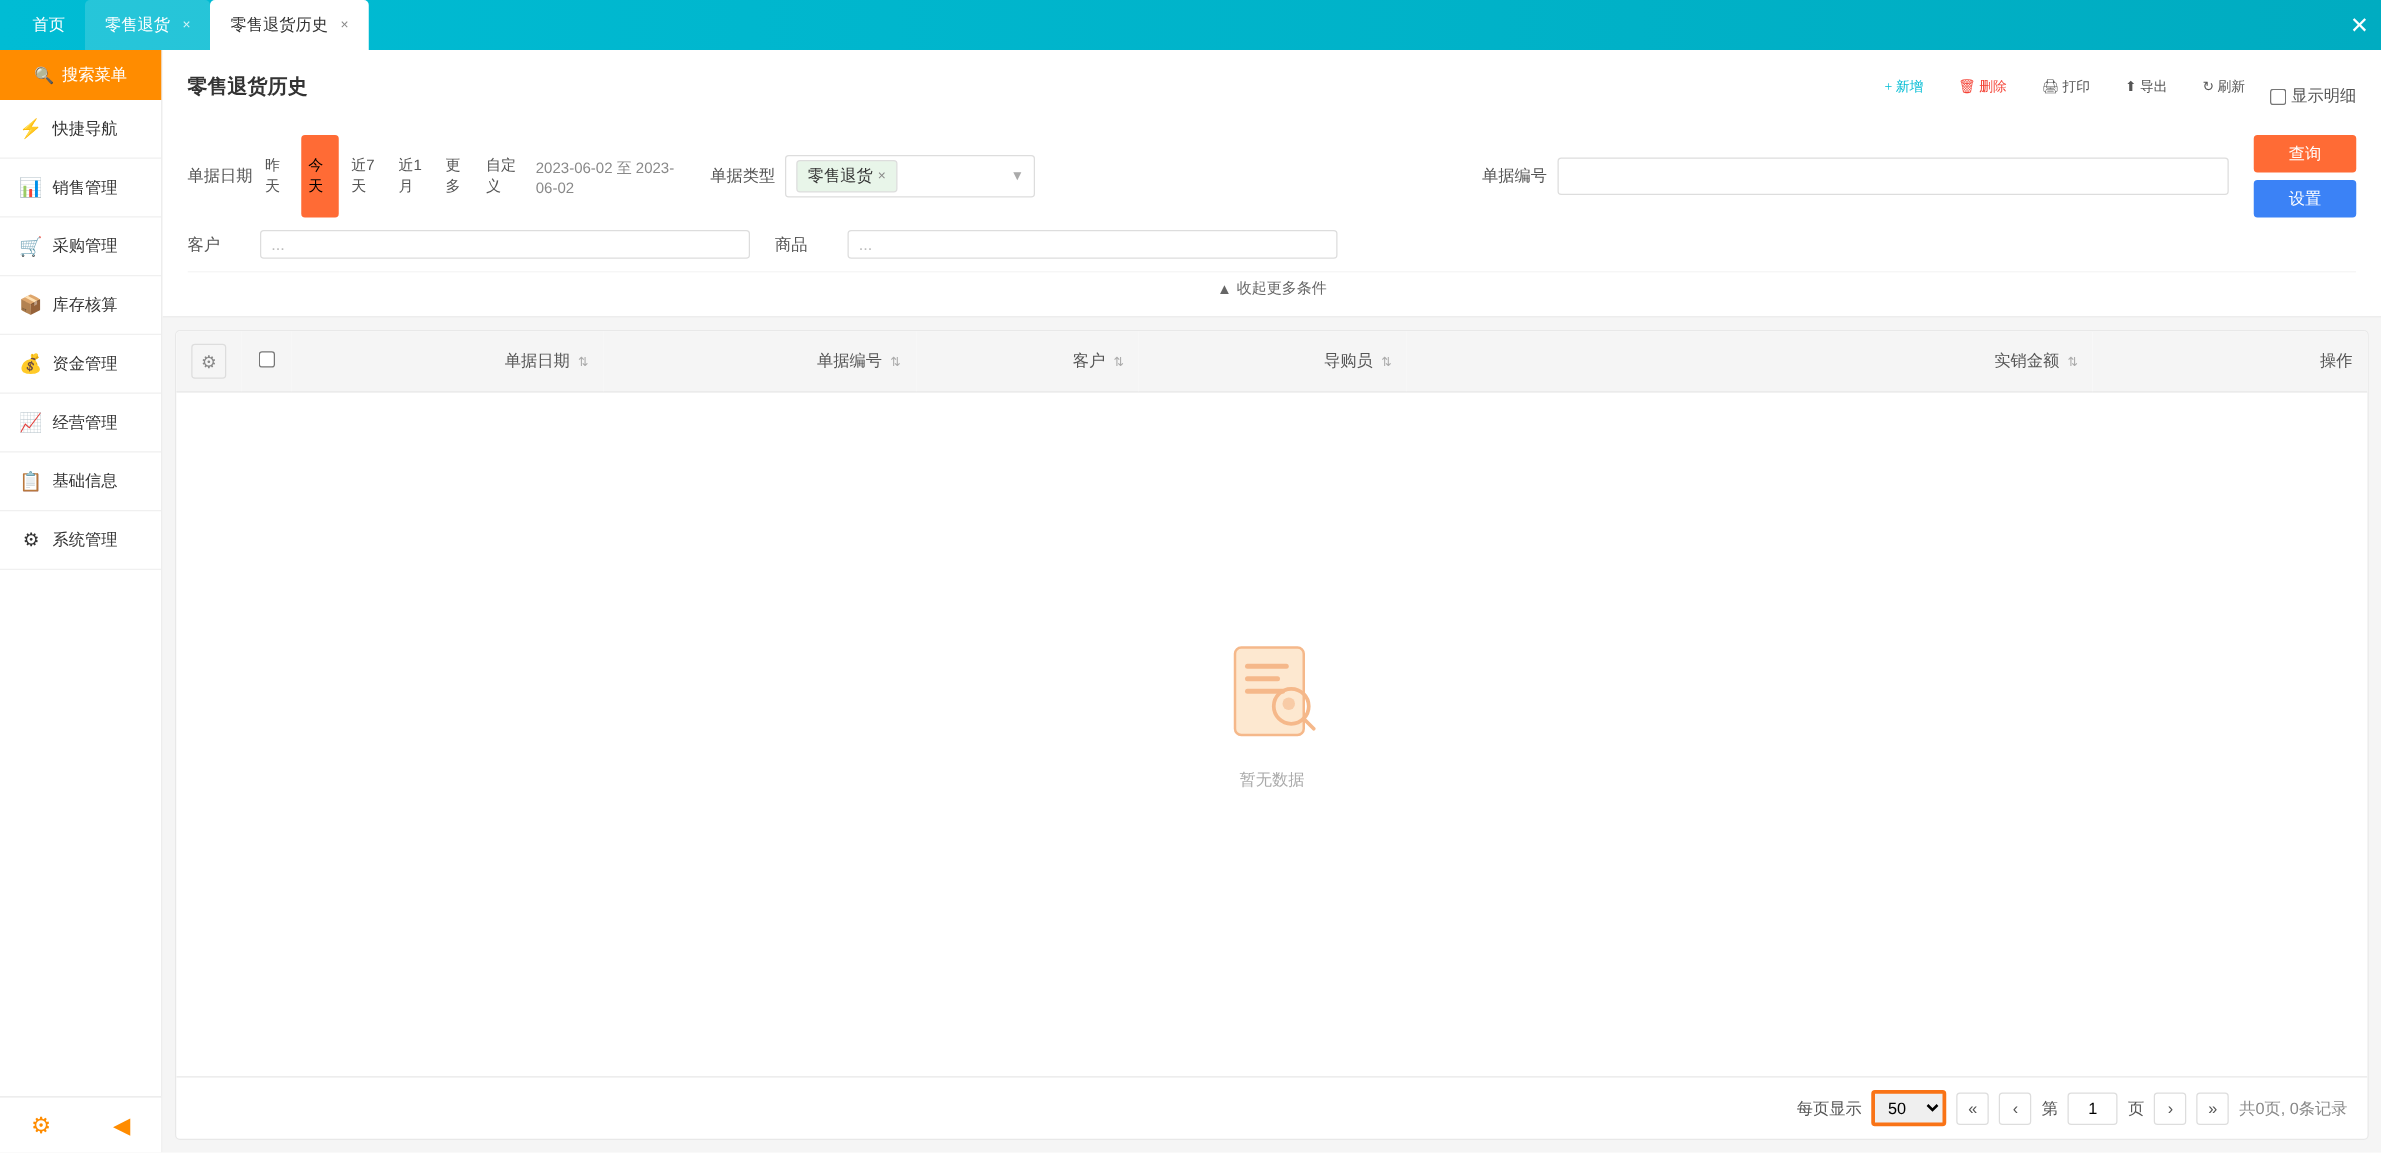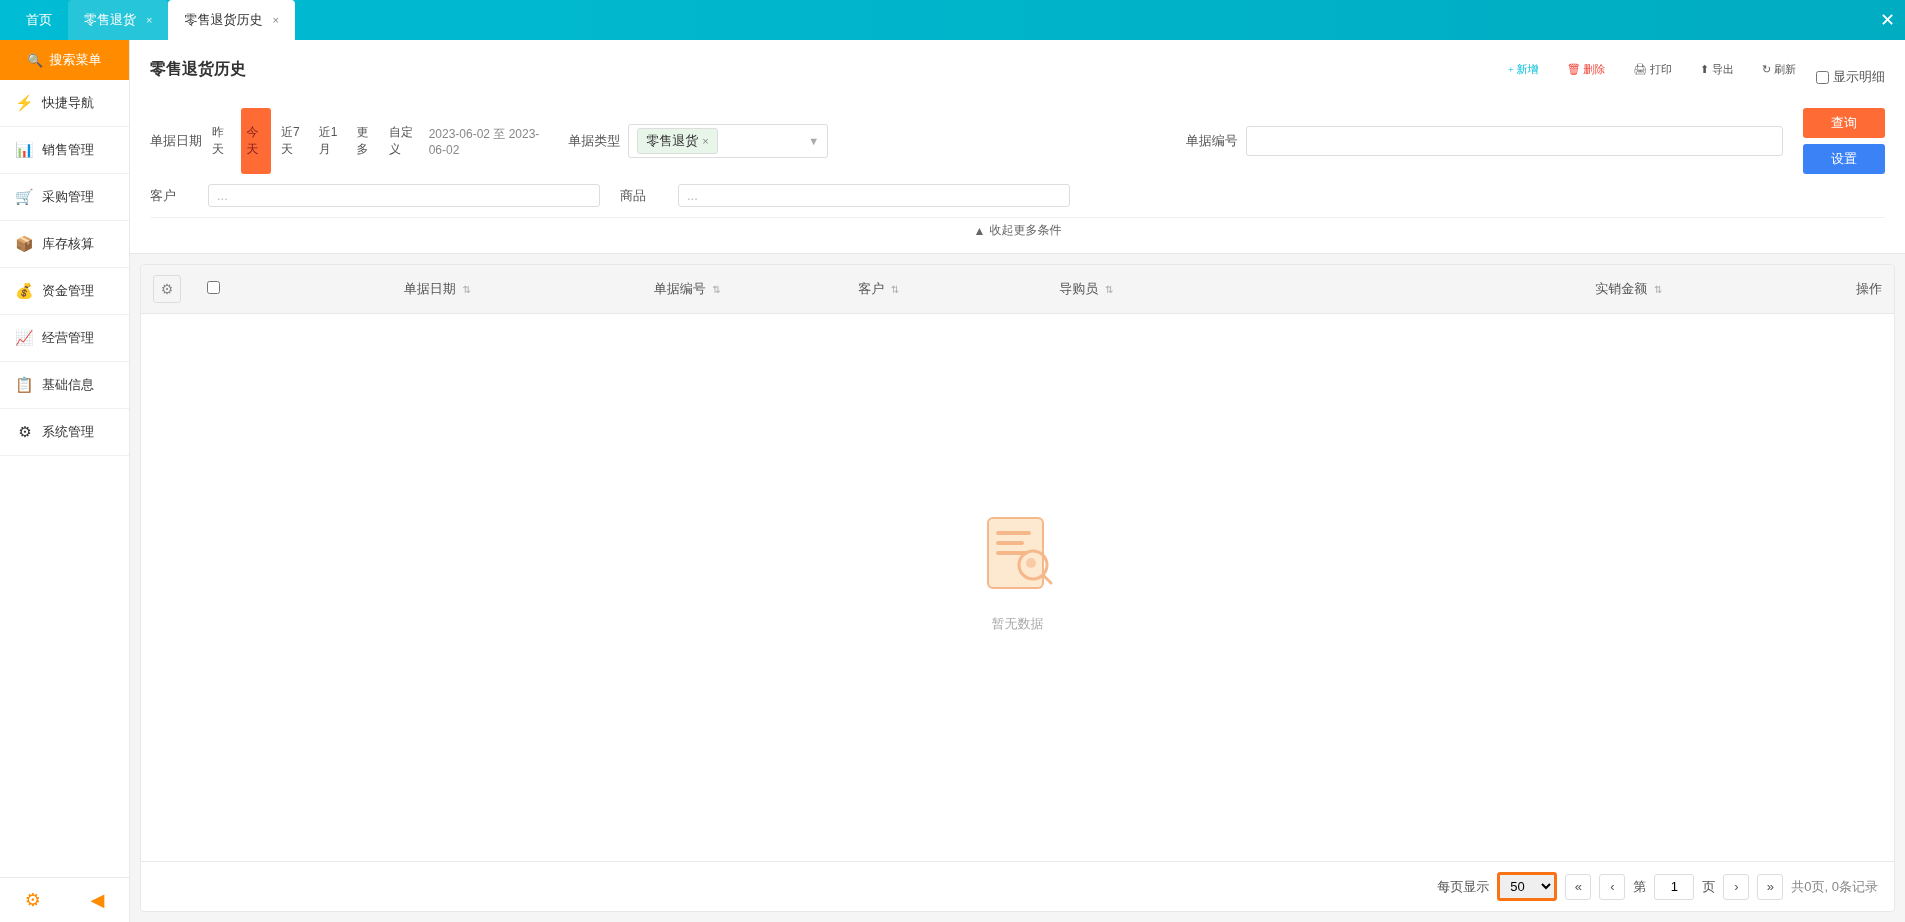--- a/index.html
+++ b/index.html
@@ -208,21 +208,21 @@
       gap: 6px;
       font-size: 12px;
     }
     .date-option {
       color: #555;
       cursor: pointer;
       padding: 2px 4px;
     }
     .date-option.today {
       background: #ff6b35;
-      color: #7f1d1d;
+      color: #000000;
       border-radius: 3px;
       padding: 16px 6px;
     }
     .date-range {
       font-size: 12px;
       color: #888;
     }
     .filter-input {
       flex: 1;
       height: 30px;

